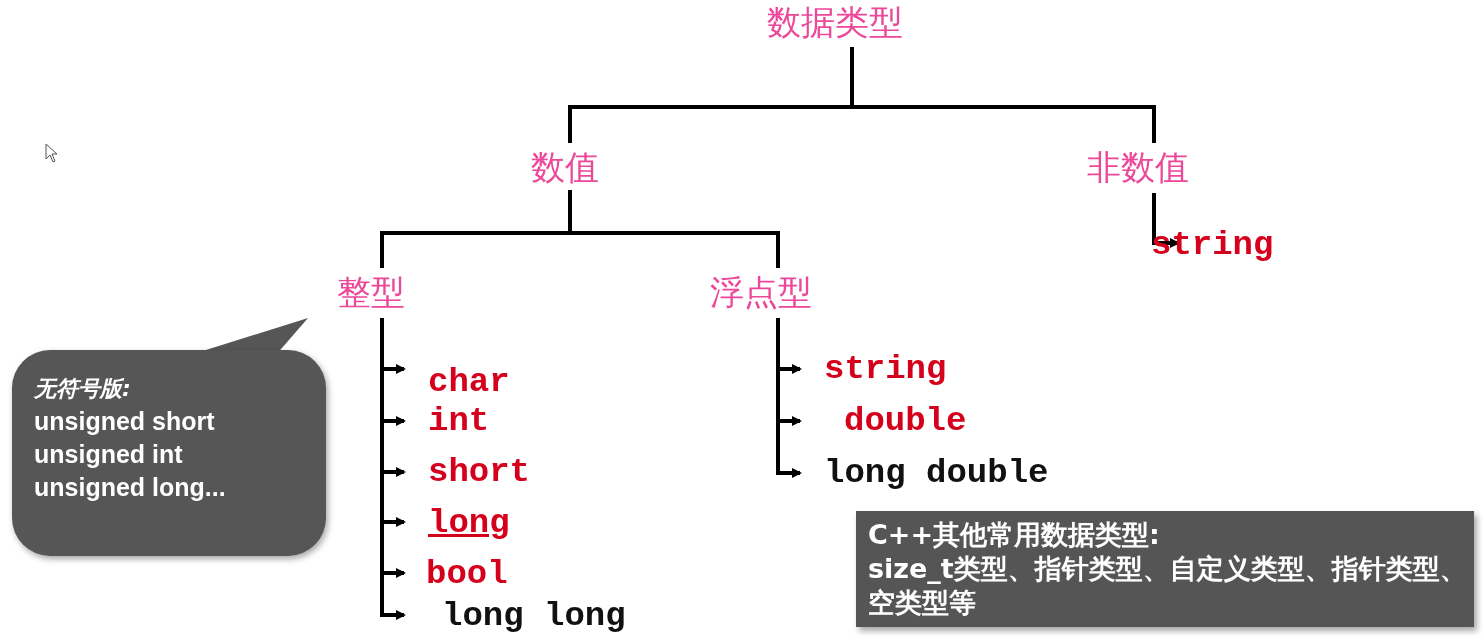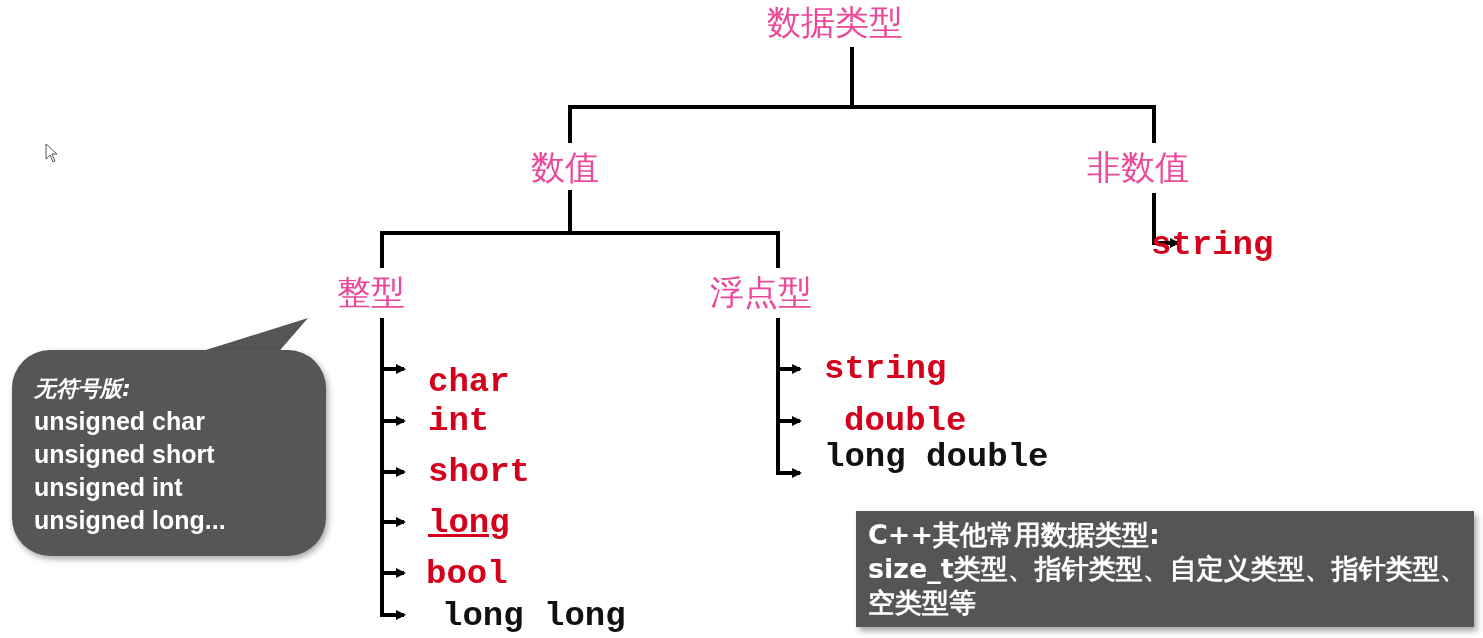--- a/index.html
+++ b/index.html
@@ -71,29 +71,28 @@
 
 <div class="abs code red" style="left:428px; top:352px;margin-top:13px;">char</div>
 <div class="abs code red" style="left:428px; top:404px;">int</div>
 <div class="abs code red" style="left:428px; top:455px;">short</div>
 <div class="abs code red" style="left:428px; top:506px;text-decoration:underline;">long</div>
 <div class="abs code red" style="left:426px; top:557px;">bool</div>
 <div class="abs code black" style="left:428px; top:599px;margin-left:14px;">long long</div>
 
 <div class="abs code red" style="left:824px; top:352px;">string</div>
 <div class="abs code red" style="left:844px; top:404px;">double</div>
-<div class="abs code black" style="left:824px; top:440px;">long double</div>
+<div class="abs code black" style="left:824px; top:456px;">long double</div>
 
 <svg class="lines" width="1483" height="638" style="pointer-events:none">
   <polygon points="190,355 308,318 275,356" fill="#565656"></polygon>
 </svg>
 <div class="bubble"></div>
 <div class="bubble-text">
   <div class="ttl">无符号版:</div>
-  <div>unsigned char</div>
   <div>unsigned short</div>
   <div>unsigned int</div>
   <div>unsigned long...</div>
 </div>
 
 <div class="note"></div>
 <div class="note-text">
   <div>C++其他常用数据类型:</div>
   <div>size_t类型、指针类型、自定义类型、指针类型、空类型等</div>
 </div>

